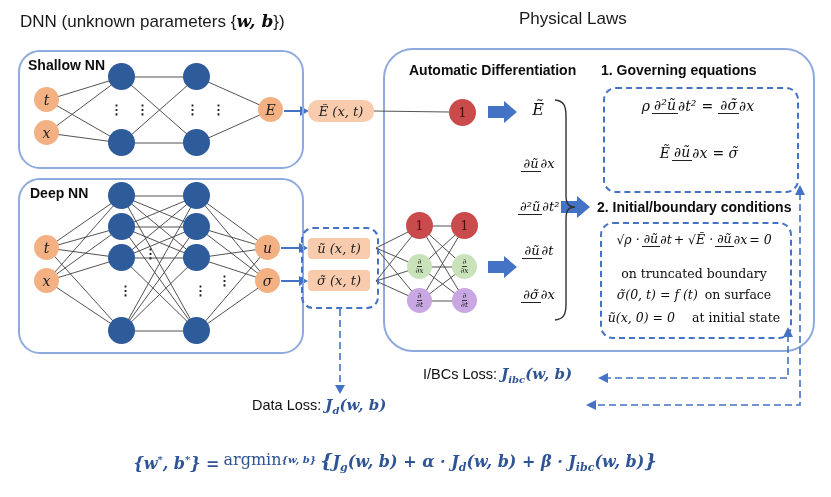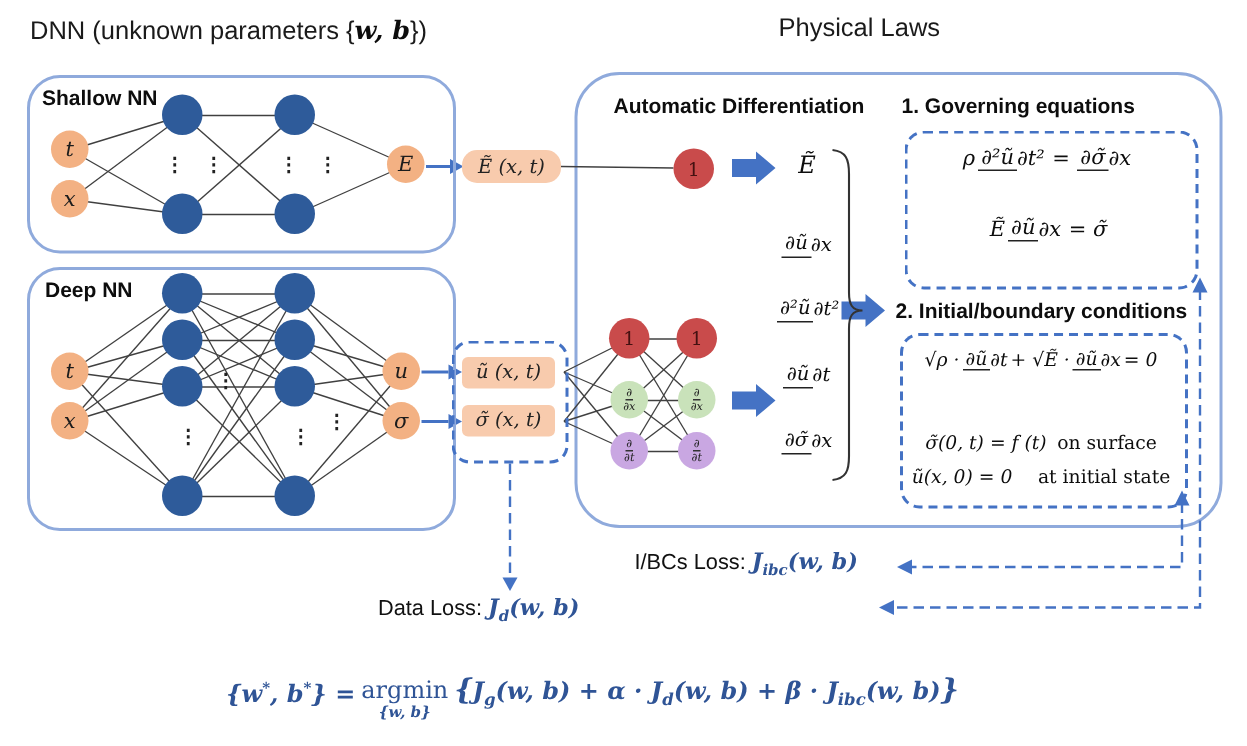--- a/index.html
+++ b/index.html
@@ -37,21 +37,21 @@
   
   .loss{position:absolute;font-size:14.5px;color:#111;z-index:3;white-space:nowrap;}
   .jexpr{color:#2F5496;font:bold italic 15px "DejaVu Serif",serif;}
   .jexpr sub{font-size:10px;font-weight:bold;}
   
   .formula{position:absolute;left:0;top:449px;width:790px;display:flex;justify-content:center;align-items:flex-start;
            color:#2F5496;font:bold italic 16px "DejaVu Serif",serif;z-index:3;white-space:nowrap;}
   .formula .seg{line-height:22px;}
   .formula sup{font-size:10px;}
   .formula sub{font-size:11px;}
-  .argmin{display:inline-flex;flex-direction:column;align-items:center;margin:0 4px;}
+  .argmin{display:inline-flex;flex-direction:row;align-items:center;margin:0 4px;}
   .argmin .op{font-style:normal;font-weight:normal;line-height:22px;}
   .argmin .under{font-size:10px;line-height:10px;}
   .brace-big{font-size:19px;font-weight:bold;}
 </style>
 </head>
 <body>
 
 <div id="canvas">
 
   <svg class="layer" width="831" height="497">
@@ -297,20 +297,21 @@
         <span class="num">∂ũ</span>
         <span class="den">∂t</span>
       </span>
     <span>+ √Ẽ ·</span>
     <span class="frac">
         <span class="num">∂ũ</span>
         <span class="den">∂x</span>
       </span>
     <span>= 0</span>
   </div>
+  <div class="bcrow math upright" style="left:600px;top:266px;width:188px;font-style:normal;">on truncated boundary</div>
   <div class="bcrow math" style="left:600px;top:287px;width:188px;">
     <span>σ̃(0, t) = f (t)</span>
       <span class="upright" style="margin-left:7px;">on surface</span>
   </div>
   <div class="bcrow math" style="left:600px;top:310px;width:188px;">
     <span>ũ(x, 0) = 0</span>
       <span class="upright" style="margin-left:17px;">at initial state</span>
   </div>
 
   <div class="loss" style="left:252px;top:396px;">

